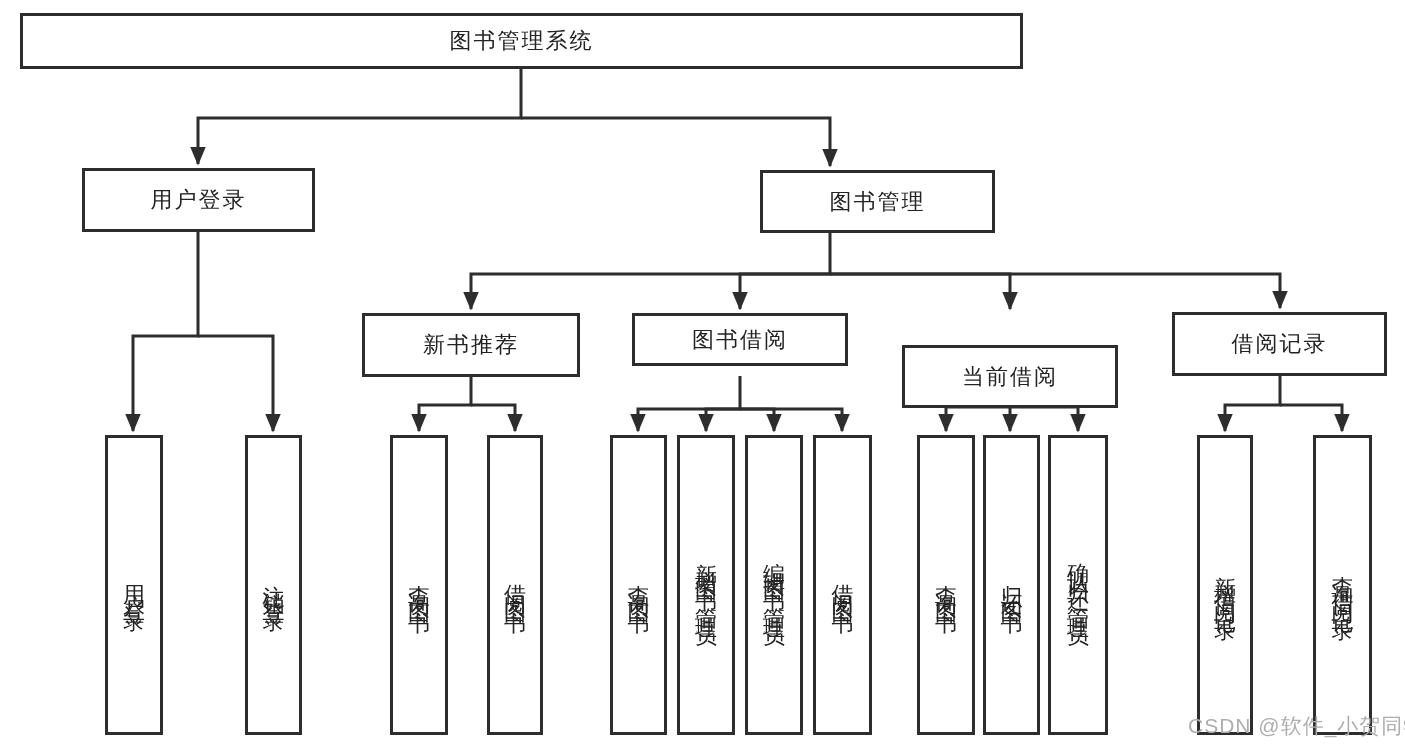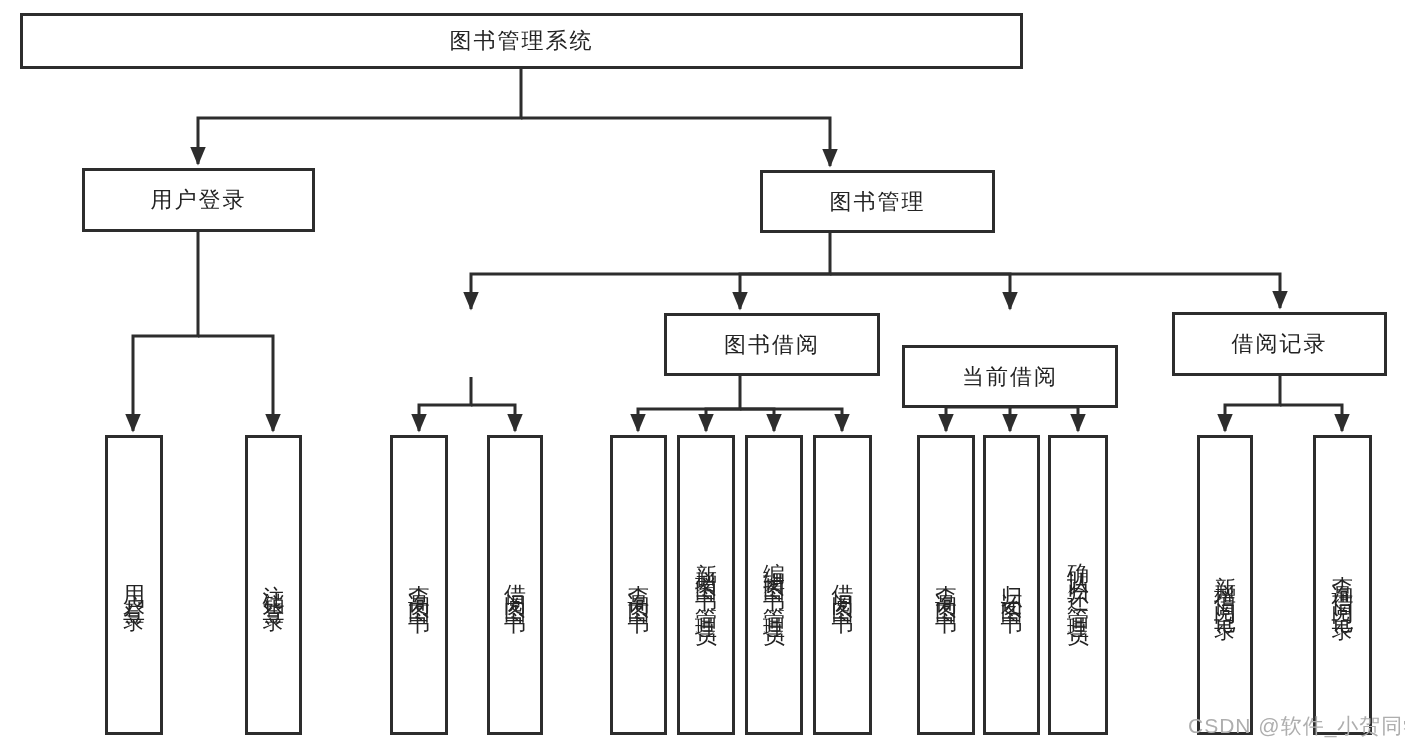--- a/index.html
+++ b/index.html
@@ -62,21 +62,22 @@
       <path d="M1280 376 L1280 405 L1225 405 L1225 431" marker-end="url(#arrow)"></path>
       <path d="M1280 405 L1342 405 L1342 431" marker-end="url(#arrow)"></path>
     </g>
   </svg>
 
   <div class="box" style="left:20px;top:13px;width:1003px;height:56px;">图书管理系统</div>
 
   <div class="box" style="left:82px;top:168px;width:233px;height:64px;">用户登录</div>
   <div class="box" style="left:712px;top:170px;width:235px;height:63px;margin-left:48px;">图书管理</div>
 
-  <div class="box" style="left:664px;top:313px;width:216px;height:63px;">图书借阅</div>
+  <div class="box" style="left:362px;top:313px;width:218px;height:64px;">新书推荐</div>
+  <div class="box" style="left:632px;top:313px;width:216px;height:53px;">图书借阅</div>
   <div class="box" style="left:902px;top:313px;width:216px;height:63px;margin-top:32px;">当前借阅</div>
   <div class="box" style="left:1172px;top:312px;width:215px;height:64px;">借阅记录</div>
 
   <div class="box vbox" style="left:105px;top:435px;width:58px;height:300px;">用户登录</div>
   <div class="box vbox" style="left:245px;top:435px;width:57px;height:300px;">注销登录</div>
 
   <div class="box vbox" style="left:390px;top:435px;width:58px;height:300px;">查询图书</div>
   <div class="box vbox" style="left:487px;top:435px;width:56px;height:300px;">借阅图书</div>
 
   <div class="box vbox" style="left:610px;top:435px;width:57px;height:300px;">查询图书</div>

